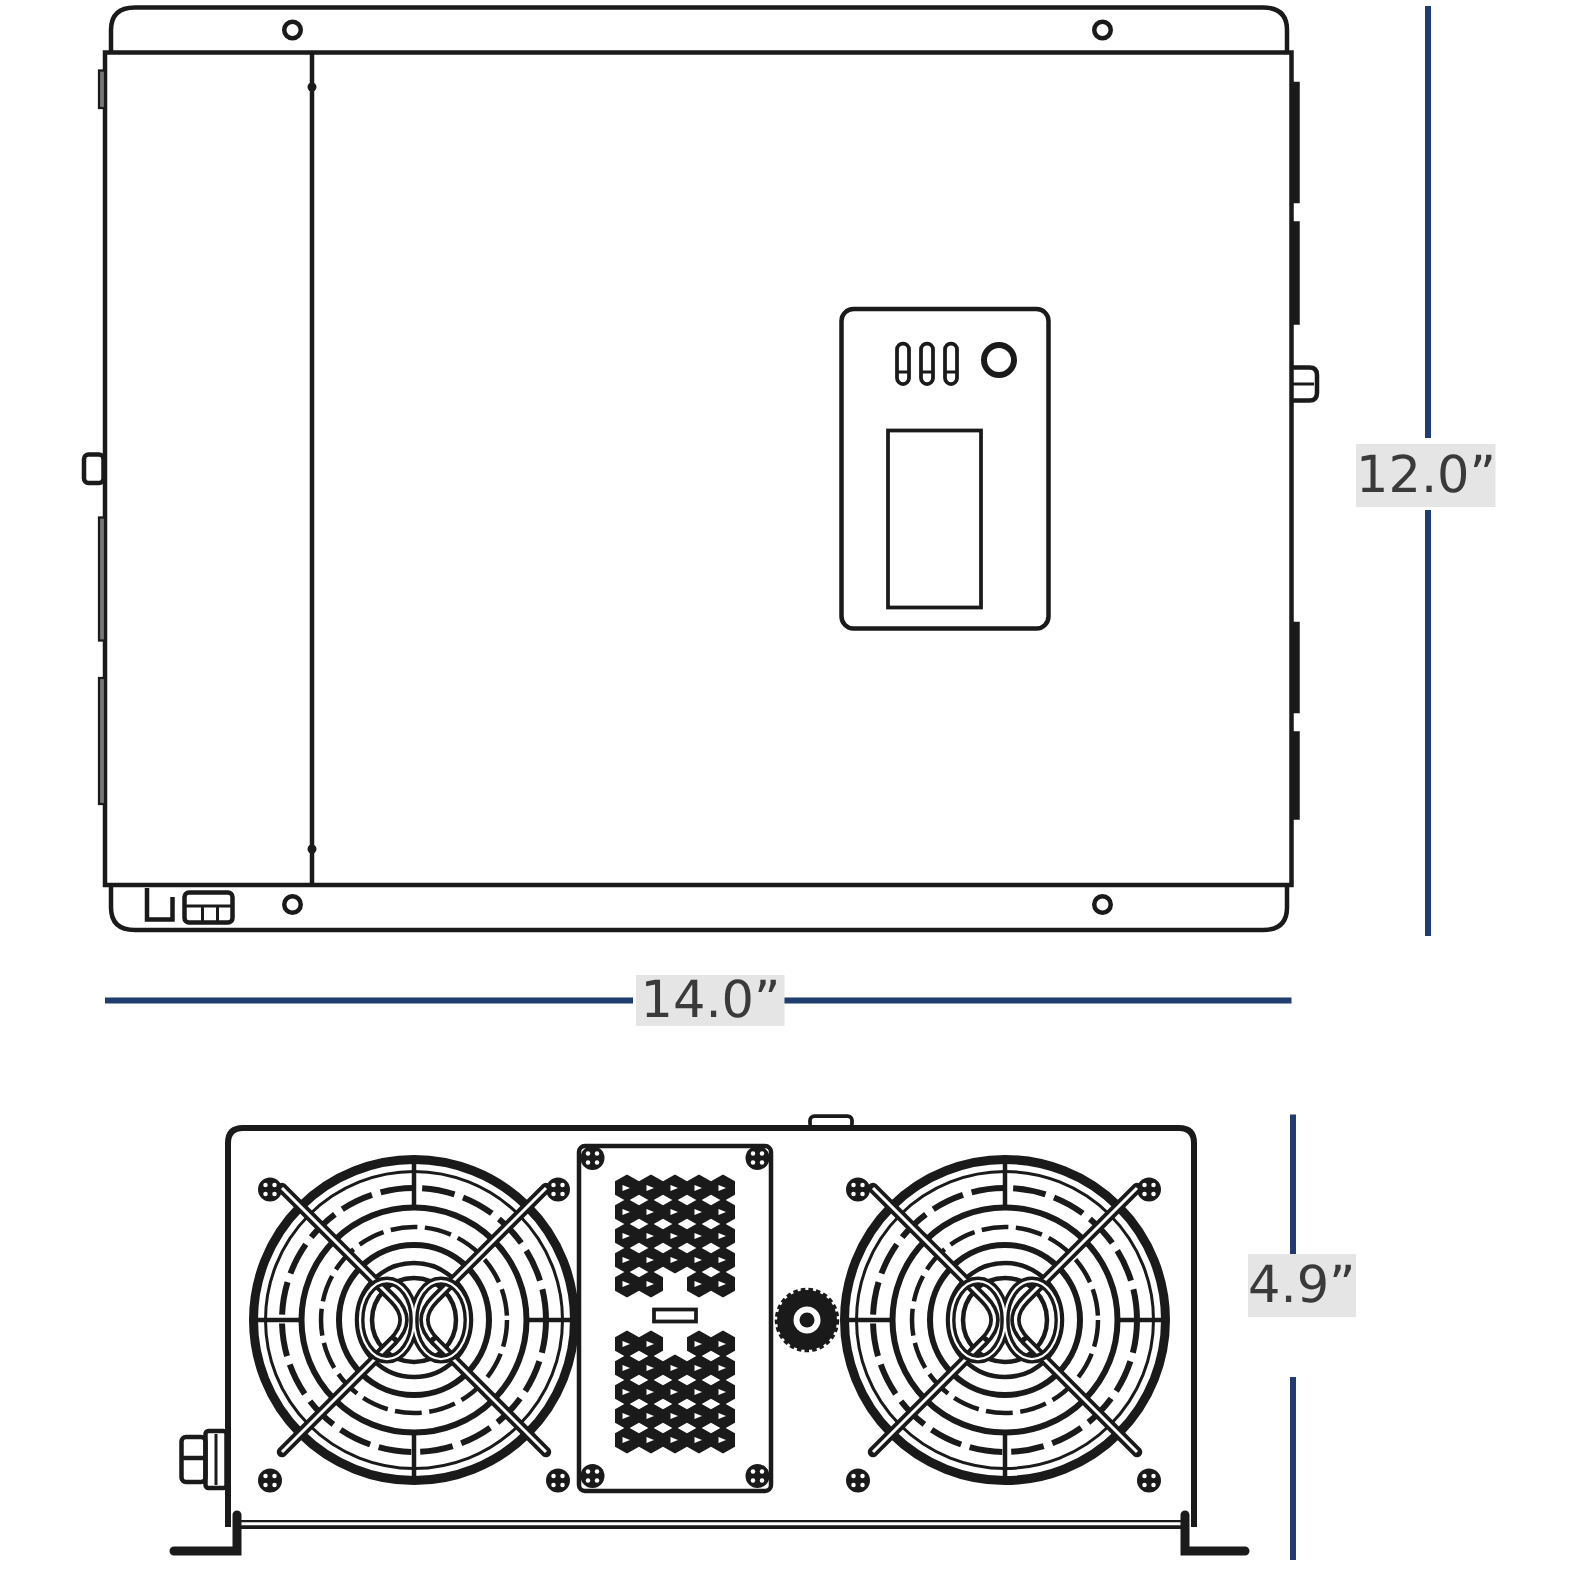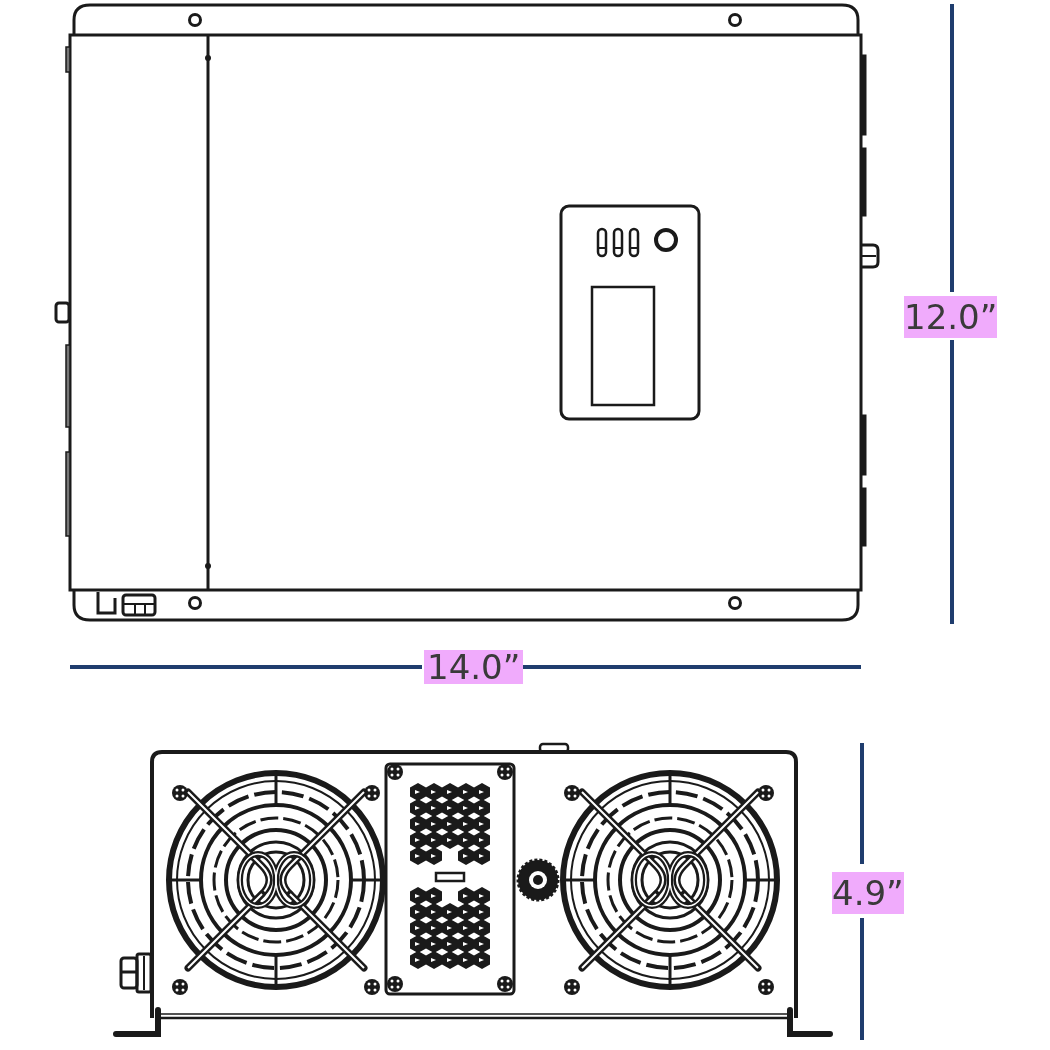--- a/index.html
+++ b/index.html
@@ -1,21 +1,21 @@
 <!DOCTYPE html>
 <html><head>
 <meta charset="utf-8">
 <style>
   html, body { margin: 0; padding: 0; background: #ffffff; }
   body { width: 1050px; height: 1050px; position: relative; overflow: hidden; font-family: "DejaVu Sans", sans-serif; }
   .canvas { position: absolute; left: 0; top: 0; width: 1050px; height: 1050px; }
-  .dim-label { position: absolute; font-family: "DejaVu Sans", sans-serif; color: #3a3a3a; font-size: 34px; line-height: 1; background: #f0abfc; white-space: nowrap; }
+  .dim-label { position: absolute; font-family: "DejaVu Sans", sans-serif; color: #3a3a3a; font-size: 34px; line-height: 1; background: #e5e5e5; white-space: nowrap; }
   #dim-h { left: 424px; top: 650px; padding: 0 3px; }
   #dim-v { left: 904px; top: 296px; padding: 4px 0; }
-  #dim-d { left: 832px; top: 872px; padding: 4px 0; }
+  #dim-d { left: 832px; top: 836px; padding: 4px 0; }
 </style>
 </head>
 <body>
 
 <svg class="canvas" viewBox="0 0 1050 1050" xmlns="http://www.w3.org/2000/svg">
   <defs>
     <g id="screw">
       <circle r="8" fill="#1a1a1a"></circle>
       <circle cx="-3" cy="-3" r="1.5" fill="#fff"></circle>
       <circle cx="3" cy="-3" r="1.5" fill="#fff"></circle>

